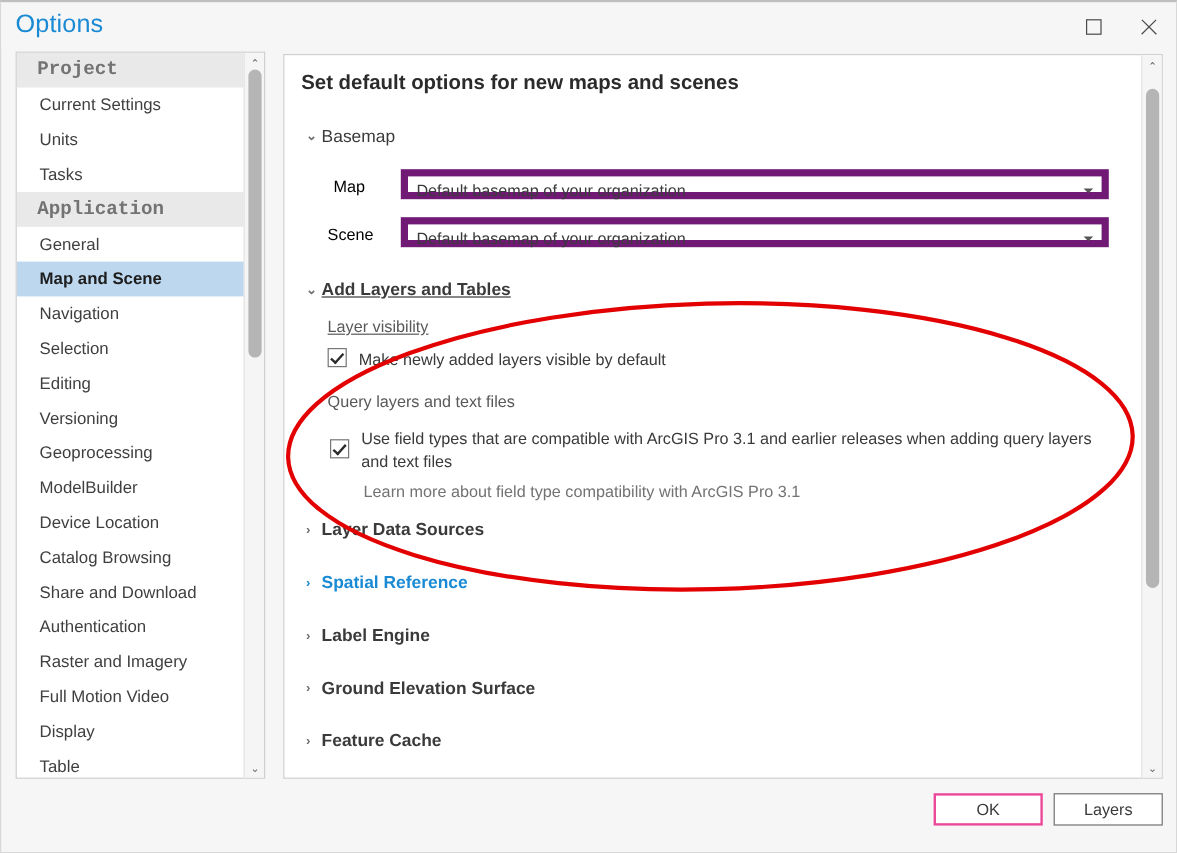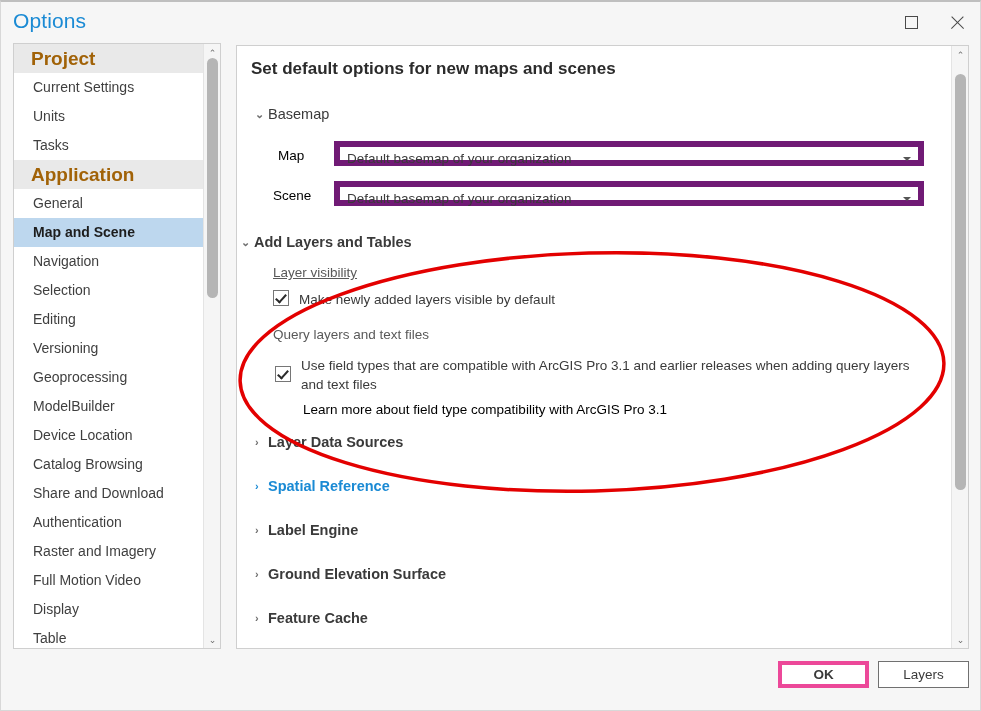--- a/index.html
+++ b/index.html
@@ -83,23 +83,24 @@
   #sidebar-list {
     position: absolute;
     left: 0; top: 0;
     width: 190px;
   }
   .group-header {
     height: 29px;
     line-height: 29px;
     padding-left: 17px;
     background: #e9e9e9;
-    font-size: 19px;
+    font-size: 16px;
     font-weight: bold;
-    color: #a16207;
+    color: #737373;
+    font-family: Liberation Mono, monospace;
   }
   .nav-item {
     height: 29px;
     line-height: 29px;
     padding-left: 19px;
     font-size: 14px;
     color: #3f3f3f;
     white-space: nowrap;
     cursor: default;
   }
@@ -232,21 +233,21 @@
   }
   .check-label {
     margin-left: 10px;
     font-size: 13.5px;
     color: #3a3a3a;
     line-height: 19px;
   }
   .learn-link {
     position: absolute;
     font-size: 13.5px;
-    color: #000000;
+    color: #737373;
     cursor: pointer;
   }
 
   
   #sb-right {
     position: absolute;
     right: 0px; top: 0px;
     width: 17px; height: 602px;
     background: #f5f5f5;
     border-left: 1px solid #e4e4e4;
@@ -265,21 +266,21 @@
     top: 10px;
     width: 91px; height: 27px;
     background: #ffffff;
     border: 1px solid #707070;
     box-sizing: border-box;
     font-size: 13.5px;
     color: #3a3a3a;
     display: flex; align-items: center; justify-content: center;
     cursor: default;
   }
-  #btn-ok { right: 110px; border: 4px solid #ec4899; font-weight: bold; }
+  #btn-ok { right: 110px; border: 2px solid #ec4899; }
   #btn-cancel { right: 10px; }
 
   
   #annotation {
     position: absolute;
     left: 0; top: 0;
     width: 981px; height: 711px;
     pointer-events: none;
   }
 </style>
@@ -346,21 +347,21 @@
         <span>Default basemap of your organization</span>
         <span class="caret"></span>
       </div>
 
       <div class="field-label" style="left:36px; top:142px;">Scene</div>
       <div class="combo" style="left:97px; top:135px; width:590px;">
         <span>Default basemap of your organization</span>
         <span class="caret"></span>
       </div>
 
-      <div class="section-head bold-label" style="left:4px; top:188px;">
+      <div class="section-head bold-label" style="left:18px; top:188px;text-decoration:underline;">
         <span class="chev">⌄</span><span>Add Layers and Tables</span>
       </div>
 
       <div class="sub-label" style="left:36px; top:219px;text-decoration:underline;">Layer visibility</div>
 
       <div class="check-row" style="left:36px; top:244px; width:620px;">
         <span class="checkbox checked"></span>
         <span class="check-label">Make newly added layers visible by default</span>
       </div>
 

